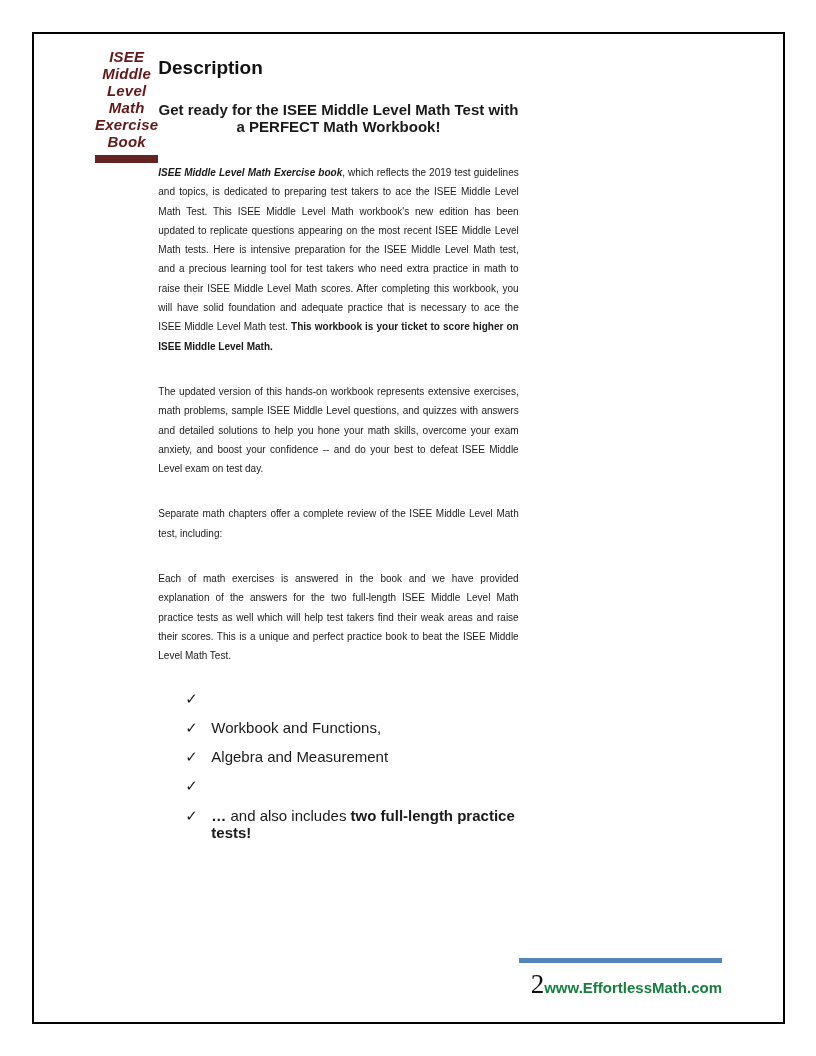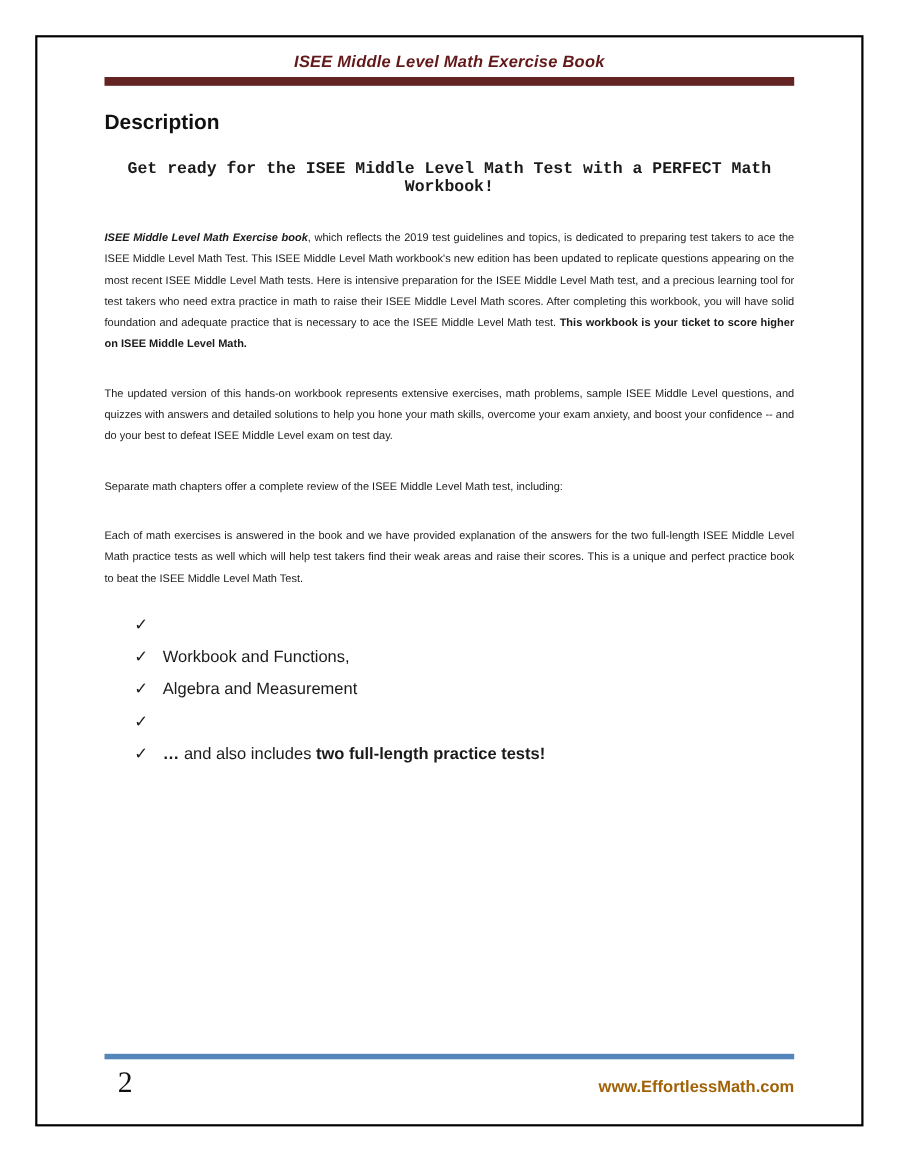--- a/index.html
+++ b/index.html
@@ -5,21 +5,21 @@
   * { margin: 0; padding: 0; box-sizing: border-box; }
   html, body { width: 816px; height: 1056px; background: #ffffff; }
   body { font-family: "Liberation Sans", sans-serif; color: #1a1a1a; position: relative; }
 
   .frame {
     position: absolute;
     left: 32px; top: 32px; right: 31px; bottom: 32px;
     border: 2px solid #000000;
     padding: 0 61px;
     display: flex;
-    flex-direction: column;
+    flex-direction: row;
   }
 
   
   .running-head {
     margin-top: 14px;
     text-align: center;
     font-size: 15px;
     font-weight: bold;
     font-style: italic;
     color: #631919;
@@ -36,21 +36,20 @@
     margin-top: 23px;
     font-size: 19px;
     font-weight: bold;
     color: #111111;
   }
   .tagline {
     margin-top: 22px;
     text-align: center;
     font-weight: bold;
     font-size: 15px;
-    font-family: Liberation Mono, monospace;
   }
   p.body {
     margin-top: 26px;
     font-size: 10px;
     line-height: 1.93;
     text-align: justify;
   }
   p.body.first { margin-top: 28px; }
   .bi { font-weight: bold; font-style: italic; }
   .b  { font-weight: bold; }
@@ -85,21 +84,21 @@
   }
   .pagenum {
     font-family: "Liberation Serif", serif;
     font-size: 27px;
     color: #111111;
     padding-left: 12px;
   }
   .site {
     font-weight: bold;
     font-size: 15px;
-    color: #a16207;
+    color: #15803d;
     text-decoration: none;
   }
 </style>
 </head>
 <body>
 
 <div class="frame">
 
   <header>
     <div class="running-head">ISEE Middle Level Math Exercise Book</div>

